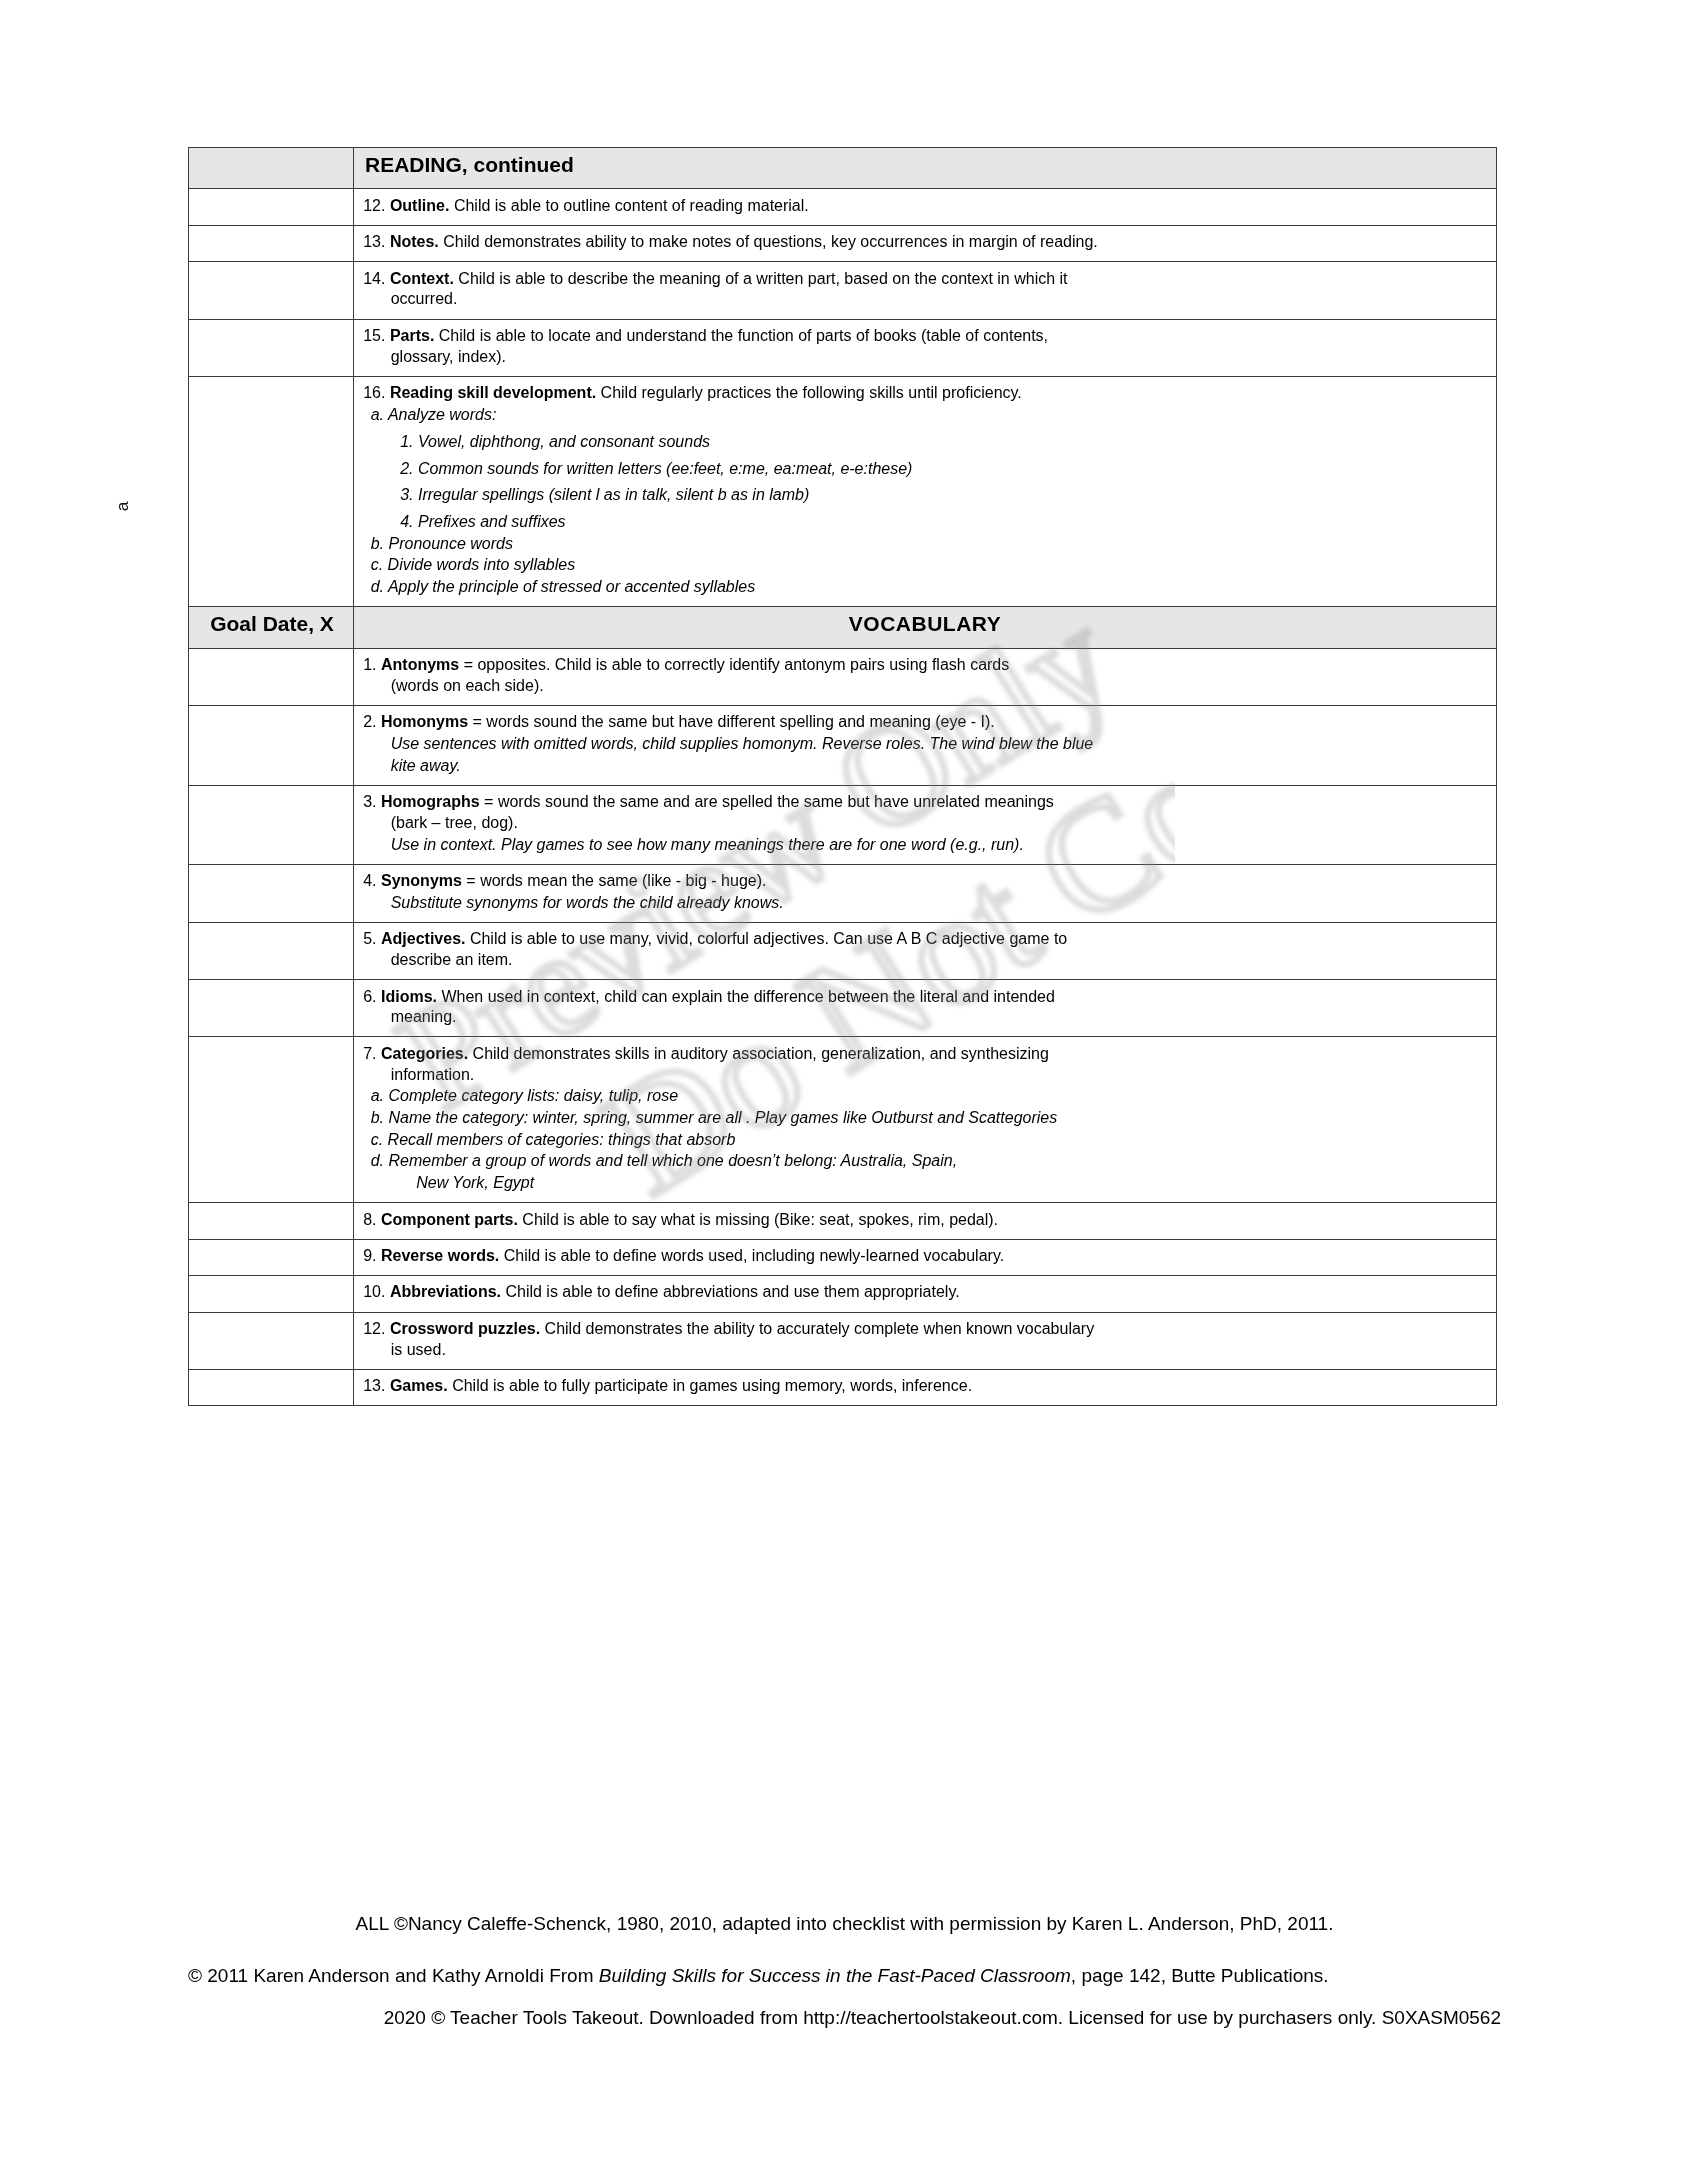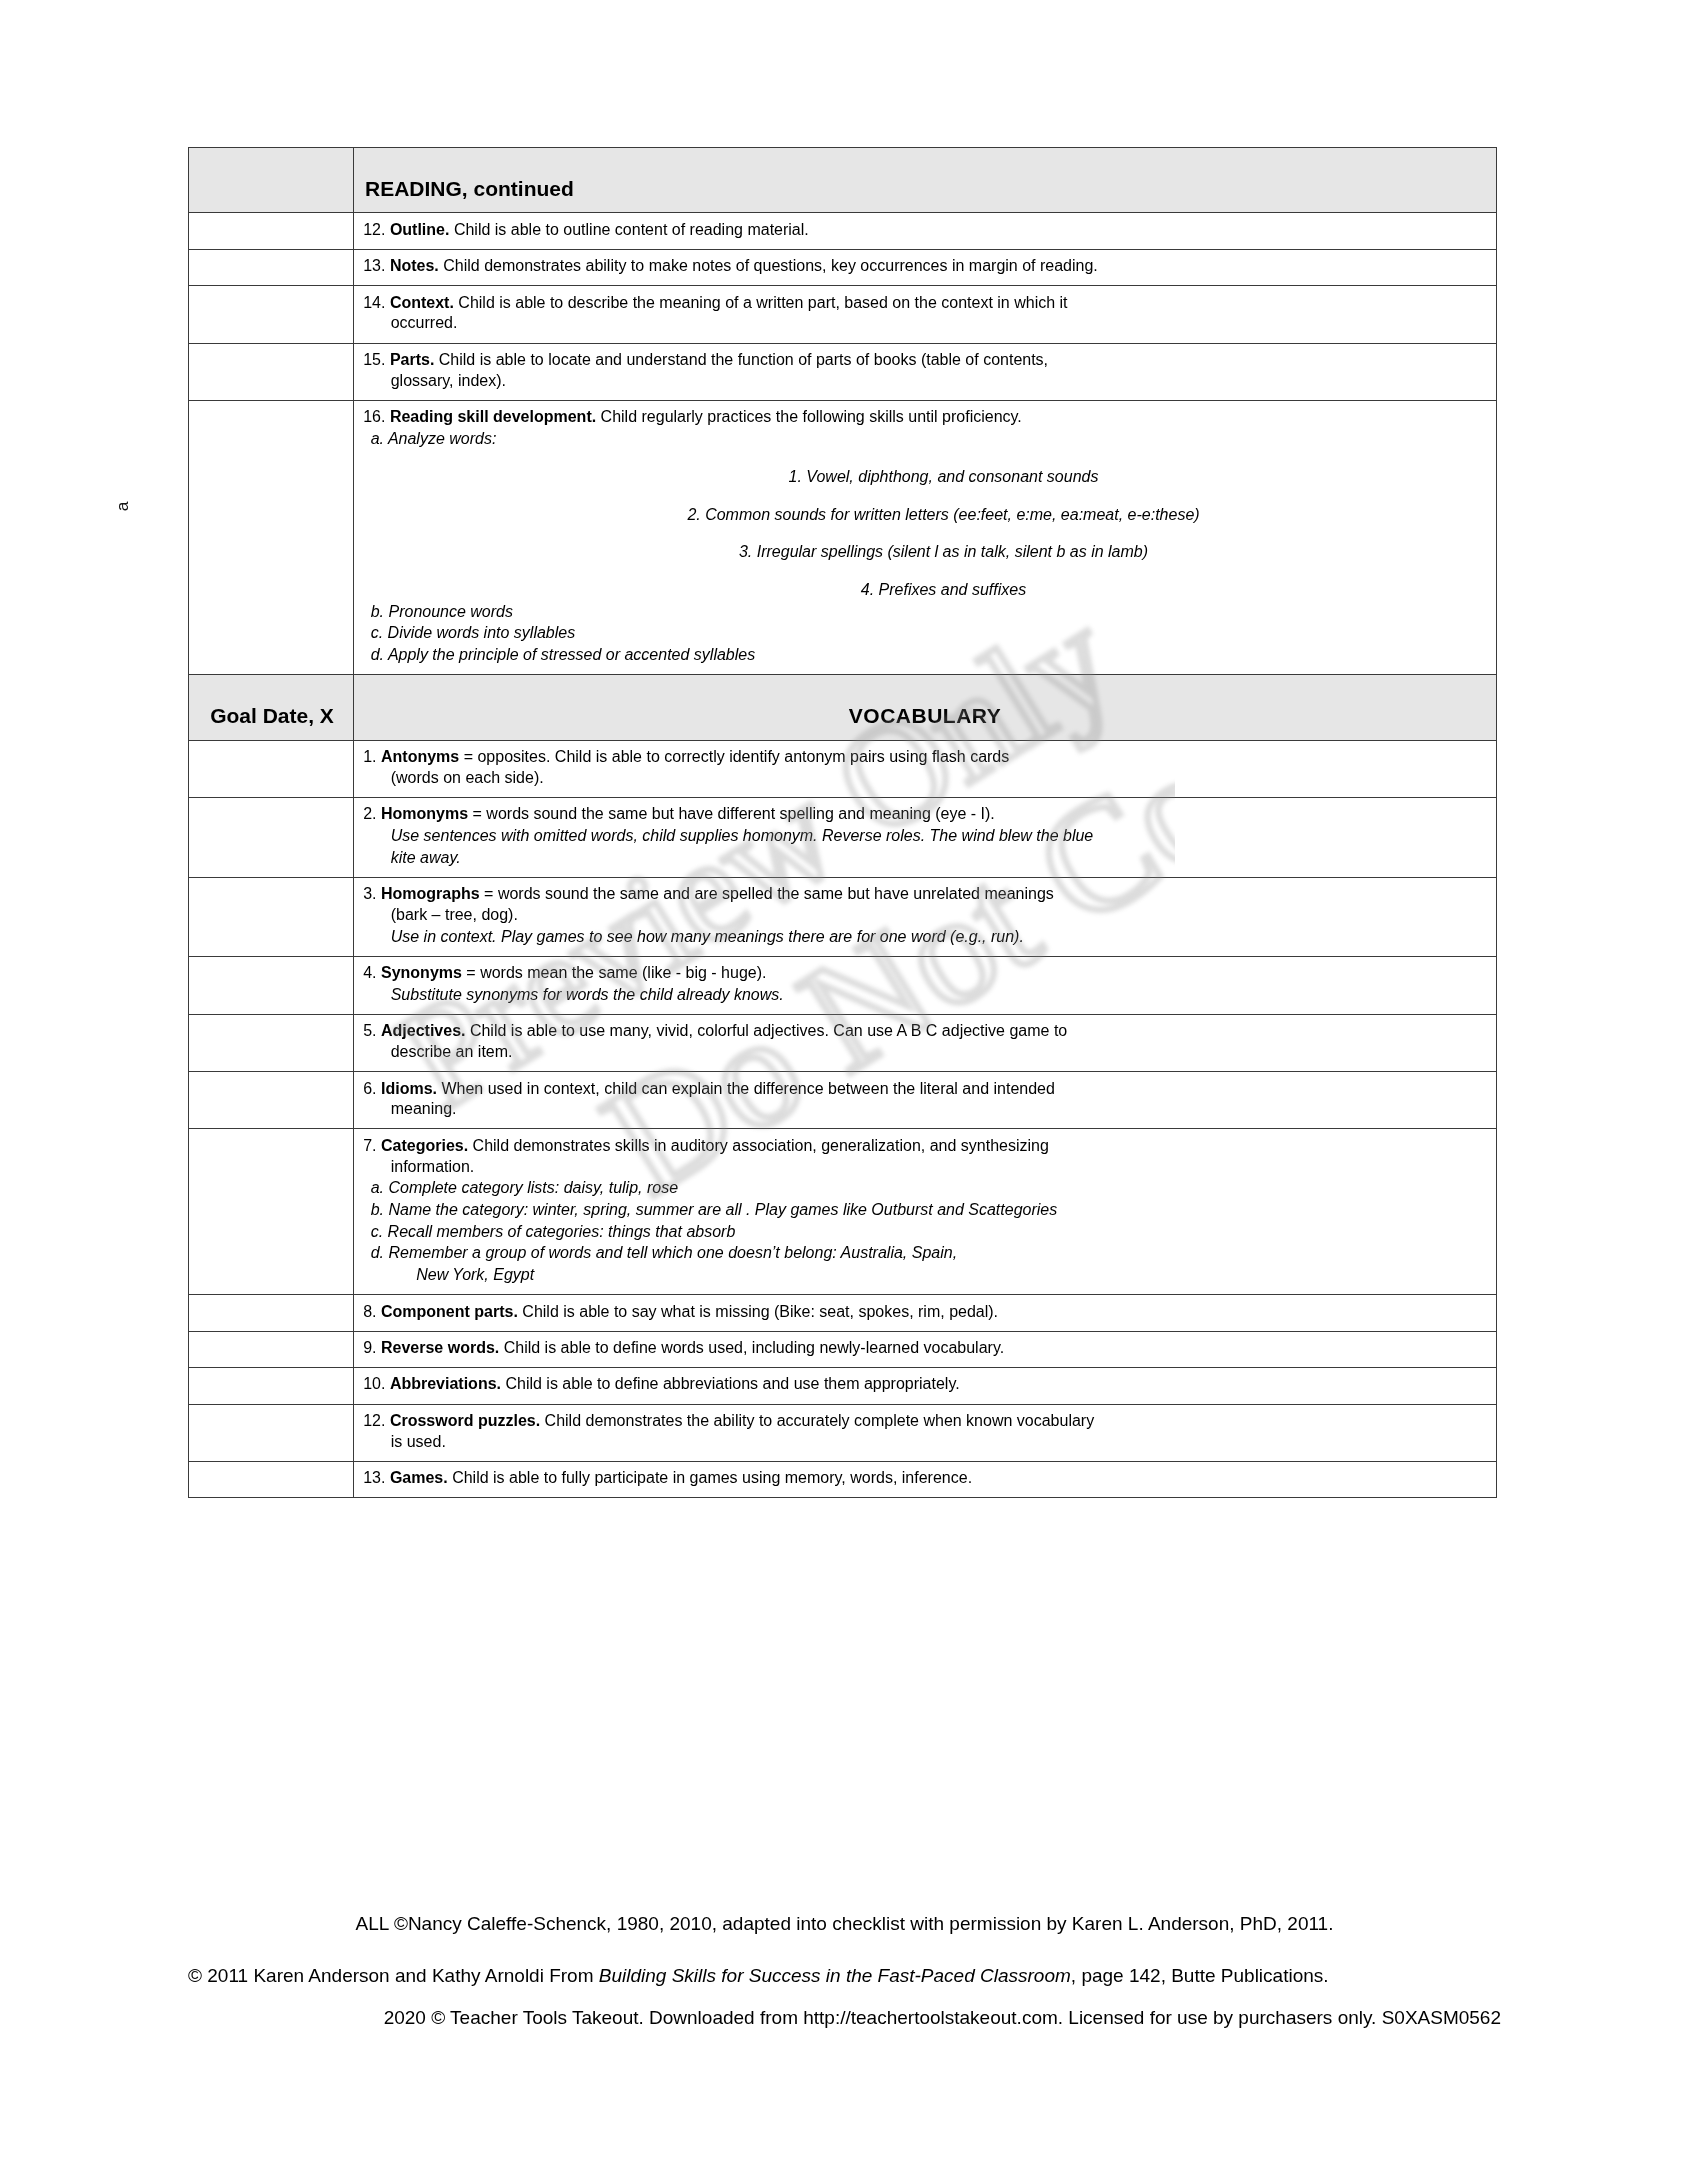--- a/index.html
+++ b/index.html
@@ -49,21 +49,21 @@
     font-size: 16px;
     line-height: 1.30;
   }
   .col-goal { width: 165px; }
   .col-body { width: auto; }
 
   .section-head td {
     background: #e6e6e6;
     font-weight: bold;
     font-size: 21px;
-    padding: 27px 11px 10px 11px;
+    padding: 3px 11px 10px 11px;
   }
   .section-head .goal-cell {
     text-align: center;
     white-space: nowrap;
     padding-left: 13px;
   }
   .section-head .title-center {
     text-align: center;
     letter-spacing: 0.5px;
   }
@@ -79,22 +79,21 @@
   .sub {
     font-style: italic;
     padding-left: 27.5px;
     text-indent: -20px;
     margin-top: 0.9px;
   }
   .sub2 {
     font-style: italic;
     padding-left: 57px;
     text-indent: -20px;
-    margin-top: 17px;
-    text-align: center;
+    margin-top: 6px;
   }
   .sub-cont {
     font-style: italic;
     padding-left: 53px;
     text-indent: 0;
     margin-top: 0.9px;
   }
   .note-italic {
     font-style: italic;
     margin-top: 0.9px;

